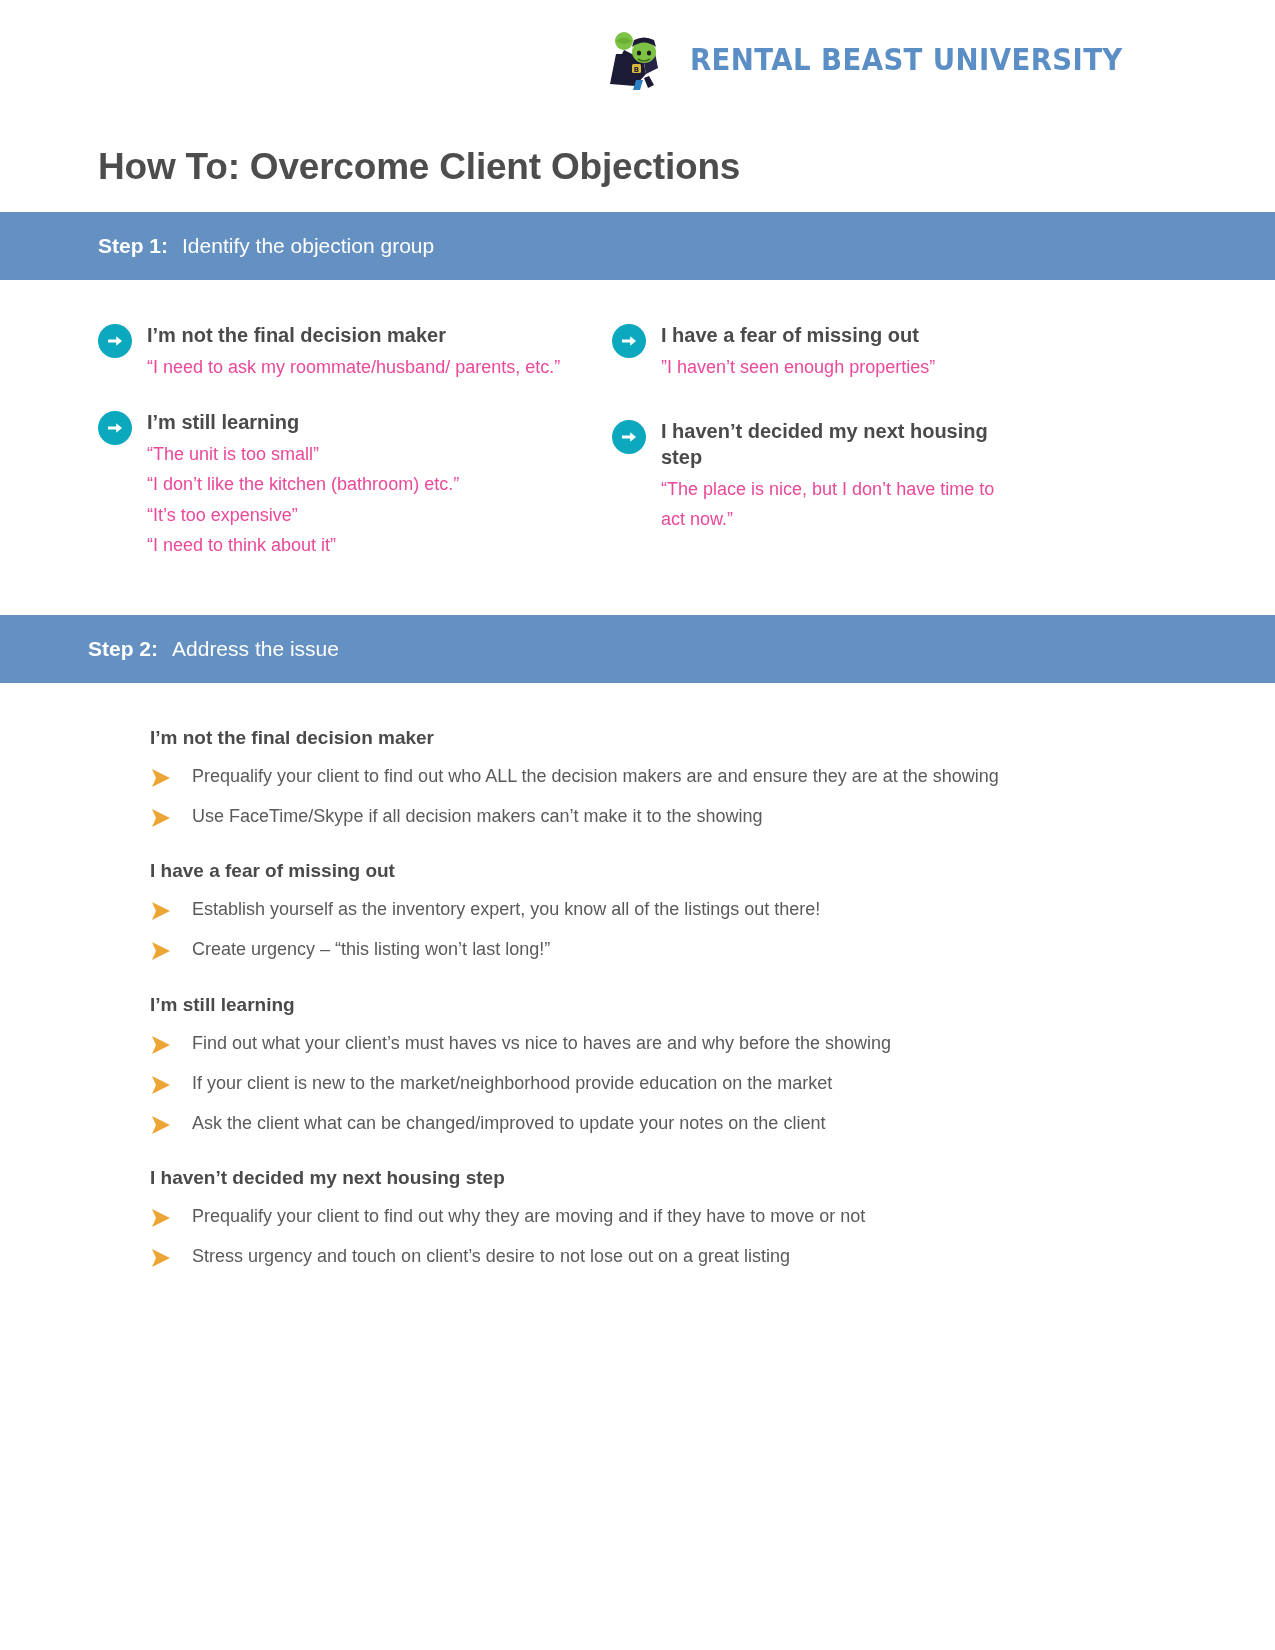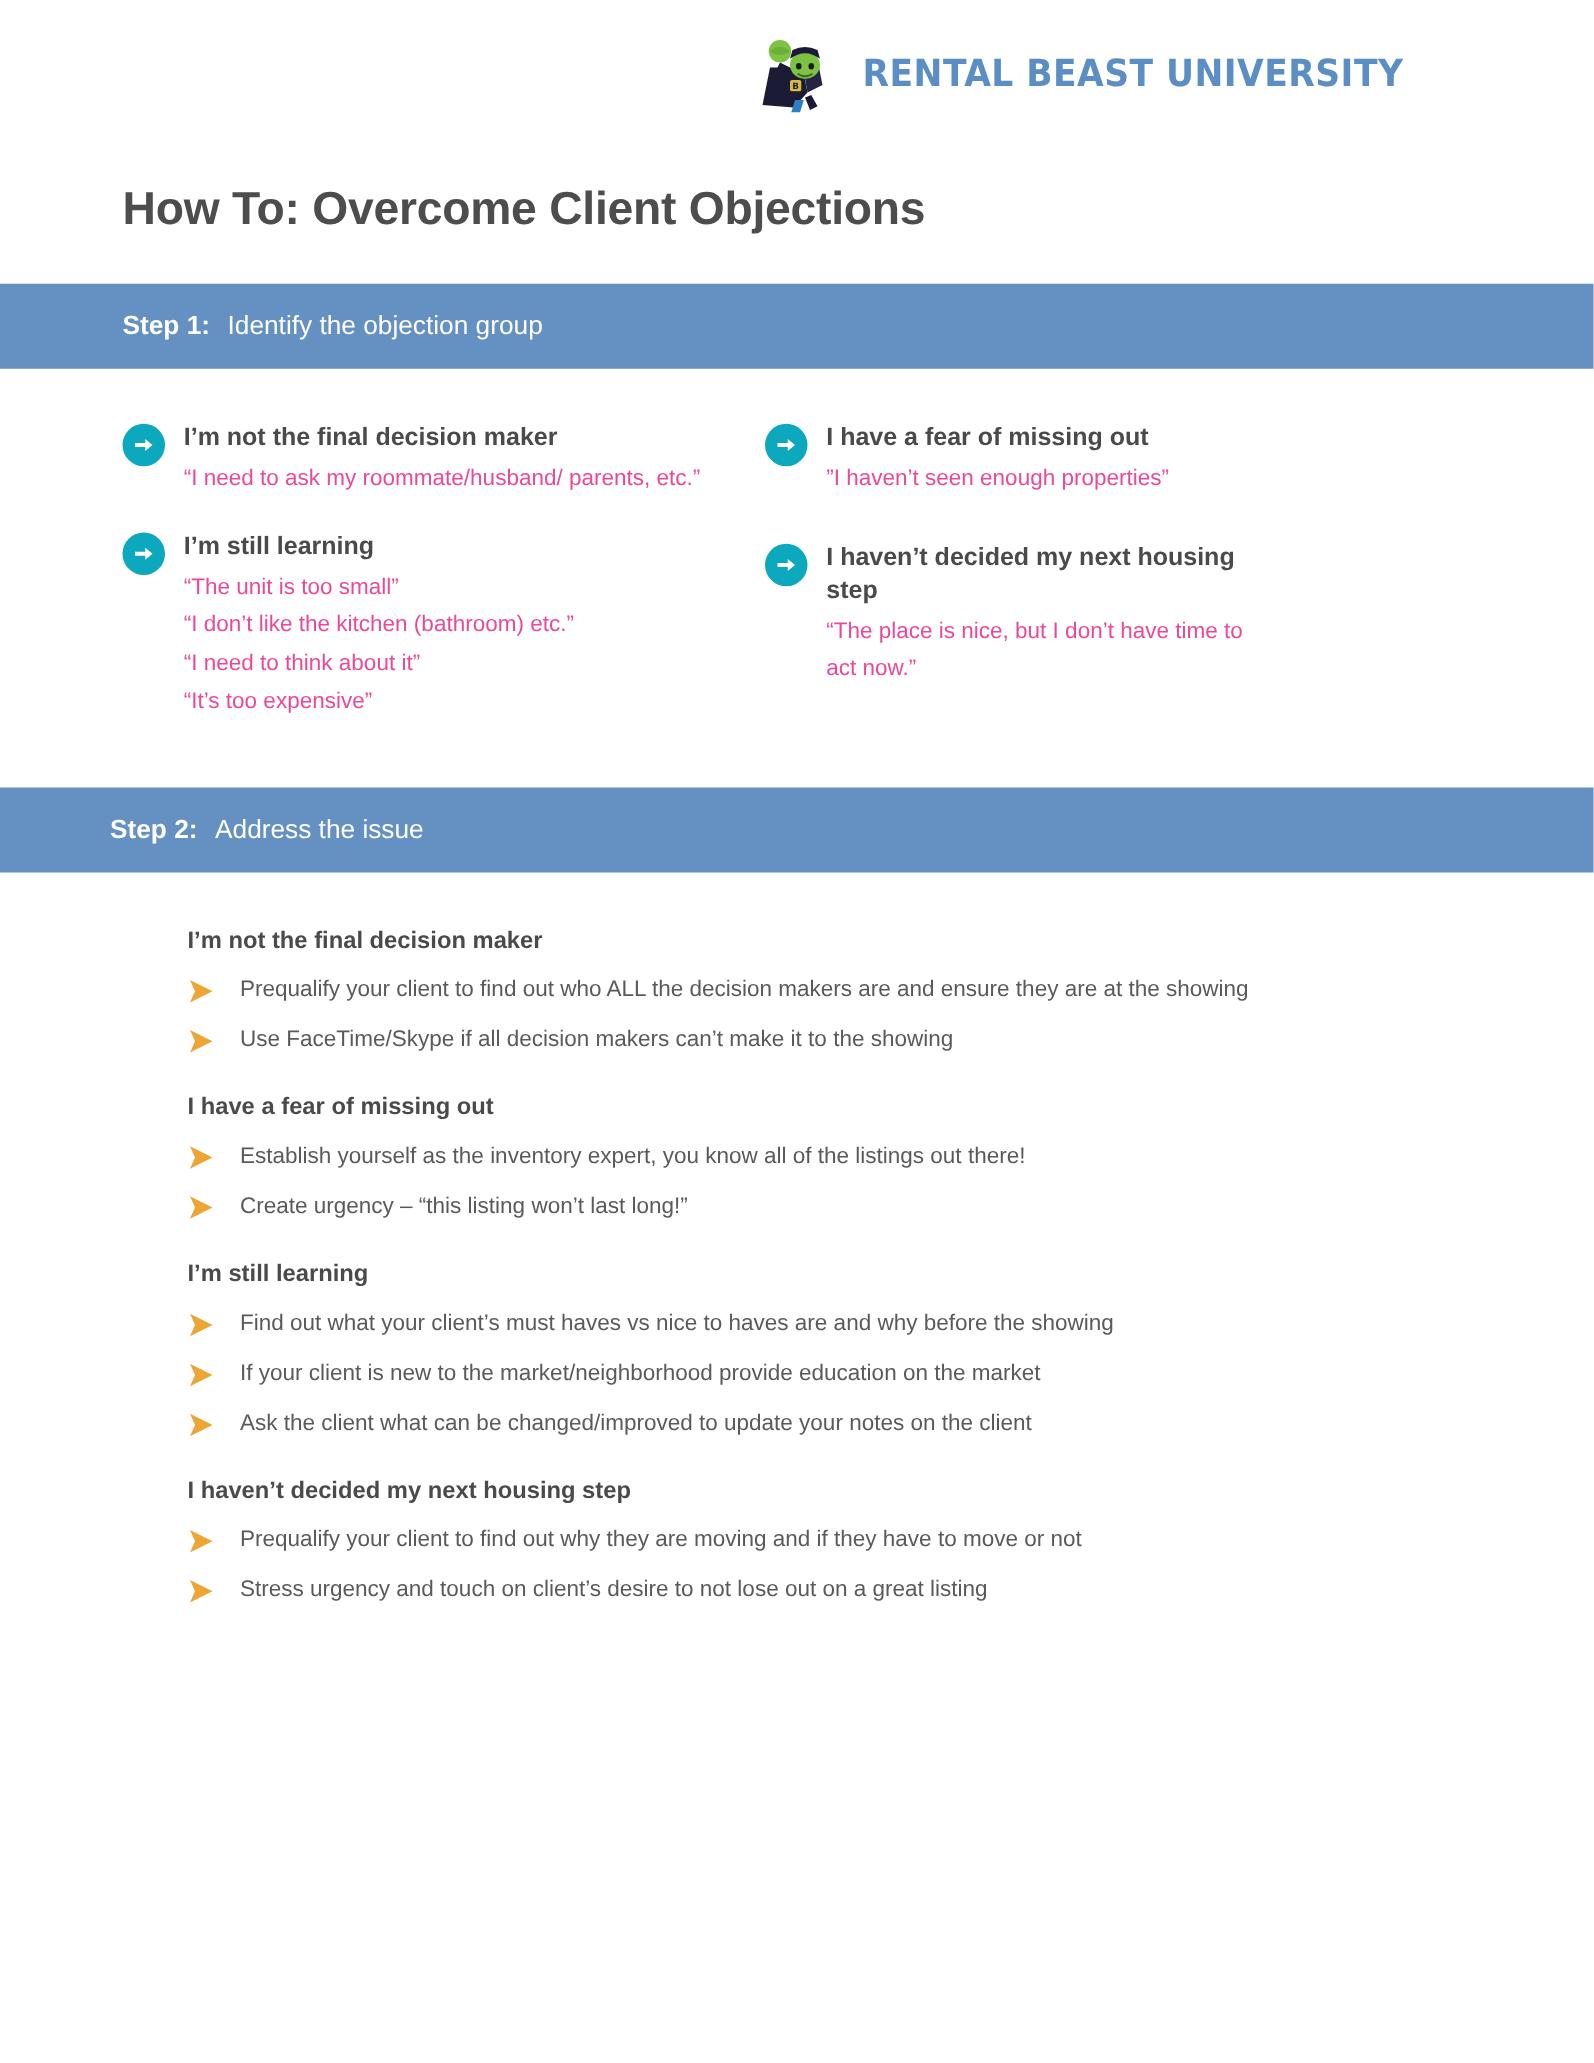--- a/index.html
+++ b/index.html
@@ -60,21 +60,21 @@
   .step-band {
     background: #6490c2;
     color: #ffffff;
     width: 100%;
     box-sizing: border-box;
     display: flex;
     align-items: center;
   }
   .step-band.one {
     height: 68px;
-    margin-top: 39px;
+    margin-top: 24px;
     padding-left: 98px;
   }
   .step-band.two {
     height: 68px;
     margin-top: 0;
     padding-left: 88px;
   }
   .step-label {
     font-weight: bold;
     font-size: 21px;
@@ -218,22 +218,22 @@
     <div class="obj-item">
       <span class="arrow-circle">
         <svg width="20" height="20" viewBox="0 0 20 20" xmlns="http://www.w3.org/2000/svg">
           <path d="M3 8.4 h8.2 V5.2 L17 10 l-5.8 4.8 V11.6 H3 Z" fill="#ffffff"></path>
         </svg>
       </span>
       <div class="obj-body">
         <p class="obj-heading">I’m still learning</p>
         <p class="obj-quote">“The unit is too small”</p>
         <p class="obj-quote">“I don’t like the kitchen (bathroom) etc.”</p>
+        <p class="obj-quote">“It’s too expensive”</p>
         <p class="obj-quote">“I need to think about it”</p>
-        <p class="obj-quote">“It’s too expensive”</p>
       </div>
     </div>
 
   </div>
 
   <div class="obj-col right-col">
 
     <div class="obj-item">
       <span class="arrow-circle">
         <svg width="20" height="20" viewBox="0 0 20 20" xmlns="http://www.w3.org/2000/svg">

